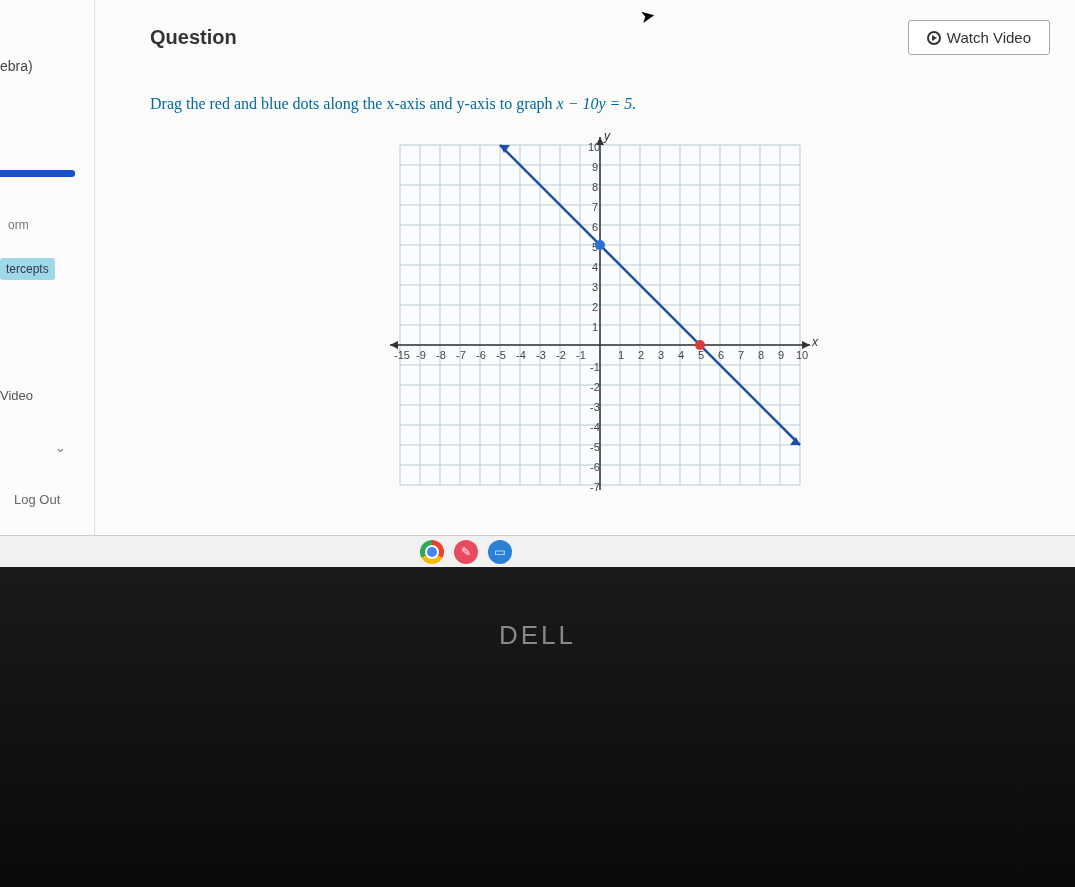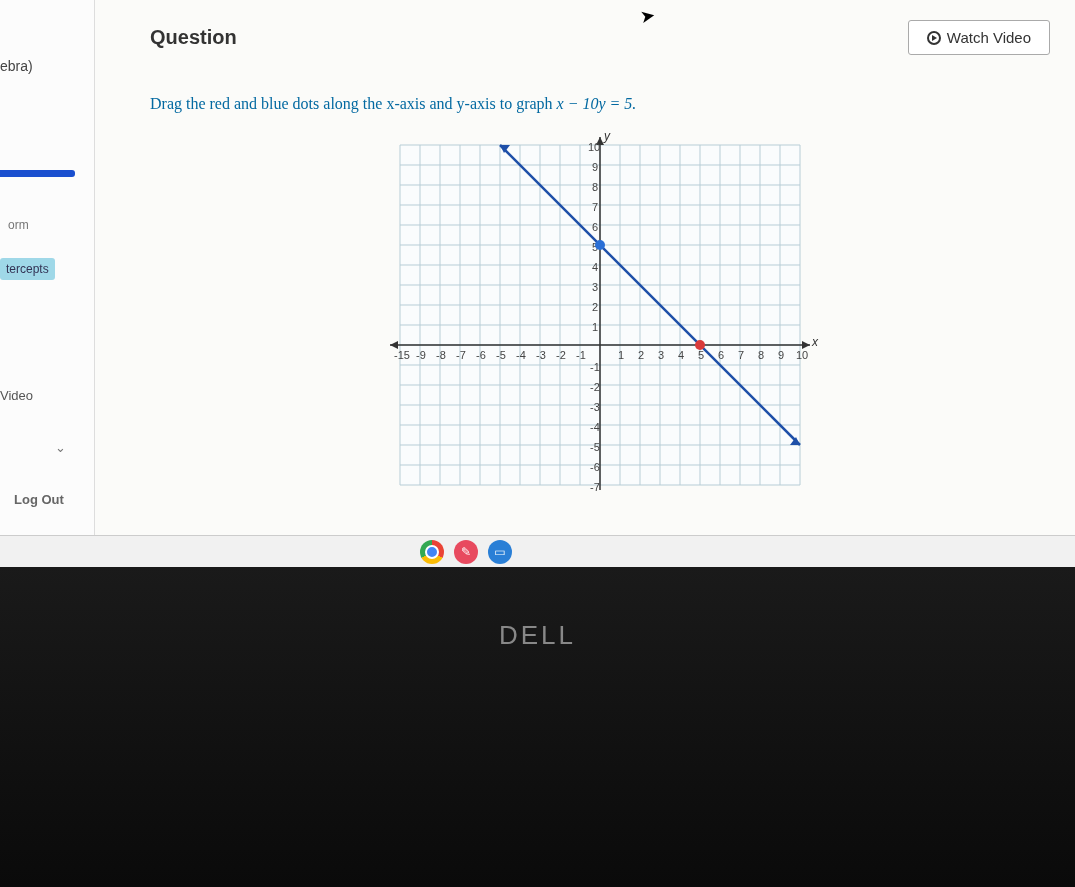--- a/index.html
+++ b/index.html
@@ -73,21 +73,20 @@
     left: 55px;
     font-size: 13px;
     color: #777;
   }
   .side-logout {
     position: absolute;
     top: 492px;
     left: 14px;
     font-size: 13px;
     color: #666;
-    font-weight: bold;
   }
   .vdivider {
     position: absolute;
     left: 115px;
     top: 0;
     width: 6px;
     height: 100%;
     background: #cfe6ed;
   }
   .main {

